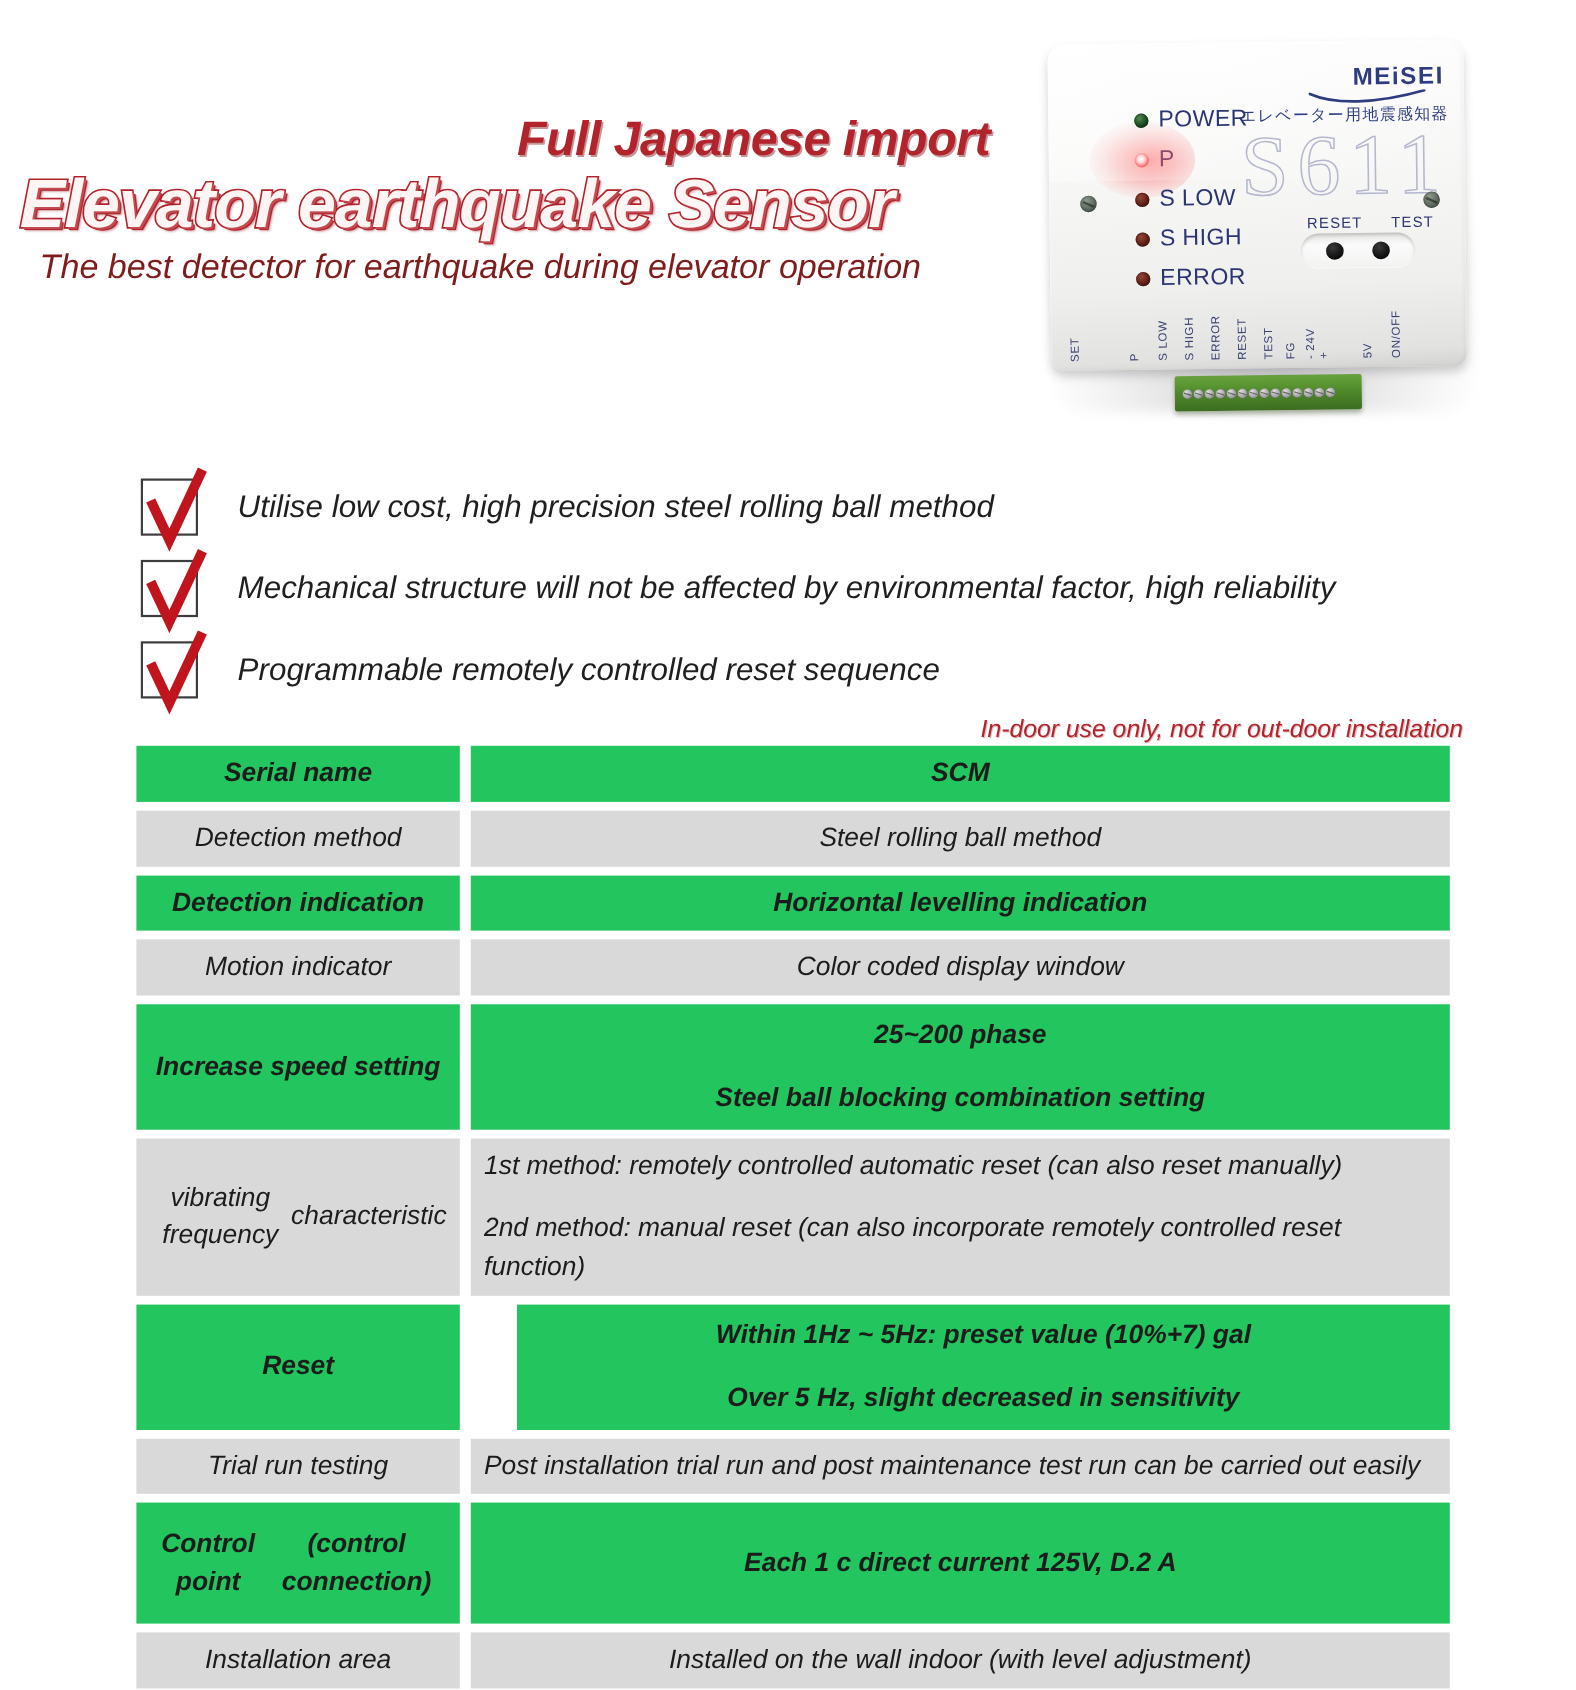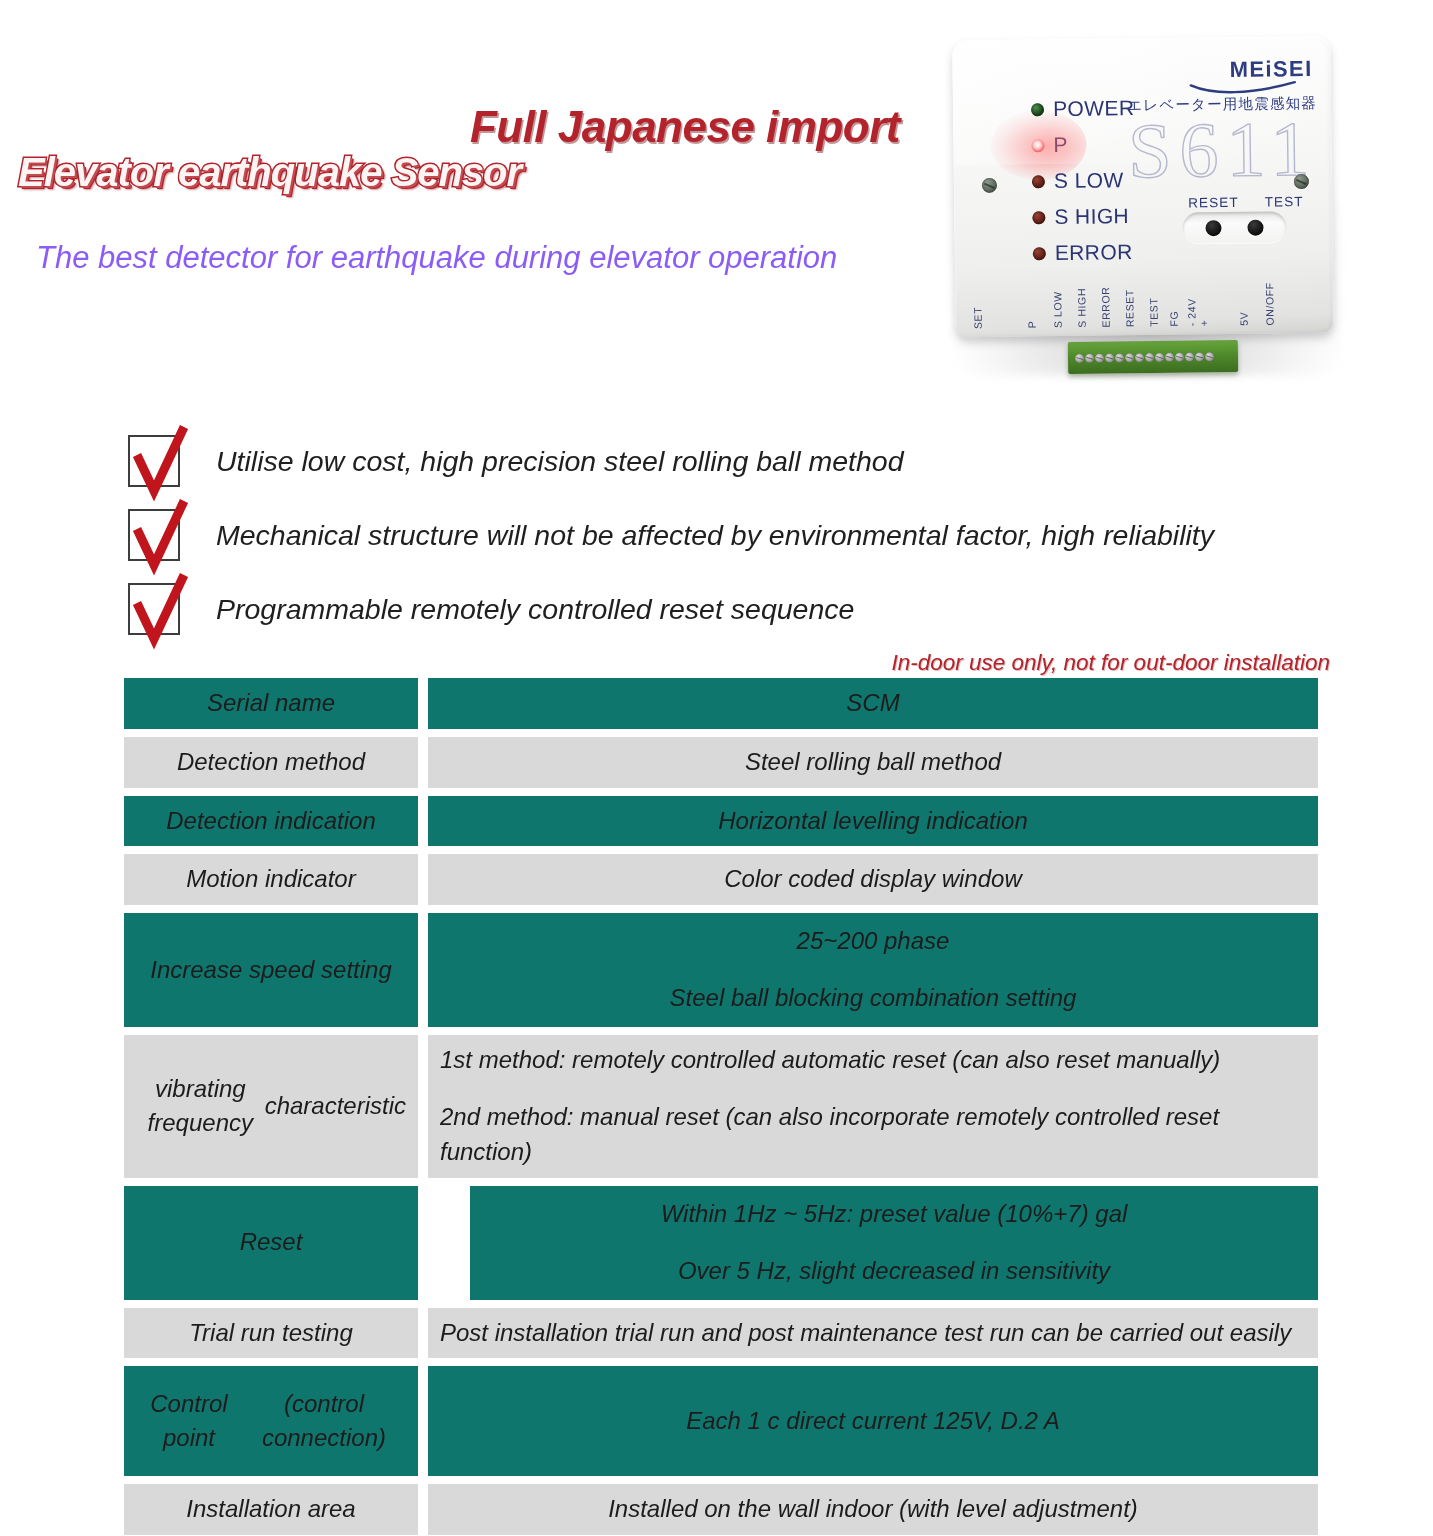--- a/index.html
+++ b/index.html
@@ -31,40 +31,40 @@
     font-style: italic;
     color: #b3232b;
     letter-spacing: -0.5px;
     text-shadow: 1.5px 1.5px 0 rgba(120,20,25,0.45);
     white-space: nowrap;
   }
 
   .main-title {
     position: absolute;
     left: 18px; top: 150px;
-    font-size: 40px;
+    font-size: 62px;
     font-weight: bold;
     font-style: italic;
     letter-spacing: -1px;
     color: #fdf4f4;
     white-space: nowrap;
     -webkit-text-stroke: 3px #b3232b;
     paint-order: stroke fill;
     text-shadow:
        2px 2px 0 #c34a50,
        3px 3px 0 #b3232b,
        4px 4px 2px rgba(140,25,30,0.45);
   }
 
   .subtitle {
     position: absolute;
-    left: 36px; top: 240px;
+    left: 36px; top: 225px;
     font-size: 31px;
     font-style: italic;
-    color: #8b5cf6;
+    color: #7f1d1d;
     white-space: nowrap;
   }
 
   
   .device-wrap {
     position: absolute;
     left: 948px; top: 38px;
     width: 400px; height: 350px;
   }
 
@@ -344,21 +344,21 @@
     padding: 8px 12px;
   }
   .spec-label {
     flex: 0 0 294px;
     width: 294px;
   }
   .spec-value {
     flex: 1 1 auto;
   }
   .shade-light .spec-label,
-  .shade-light .spec-value { background: #0f766e; }
+  .shade-light .spec-value { background: #22c55e; font-weight: bold; }
   .shade-dark .spec-label,
   .shade-dark .spec-value  { background: #d9d9d9; }
 
   .spec-value.left-align {
     justify-content: flex-start;
     text-align: left;
   }
   .spec-value .vline { display: block; }
   .spec-value .vline + .vline { margin-top: 22px; }
   .spec-label .lline { display: block; }

